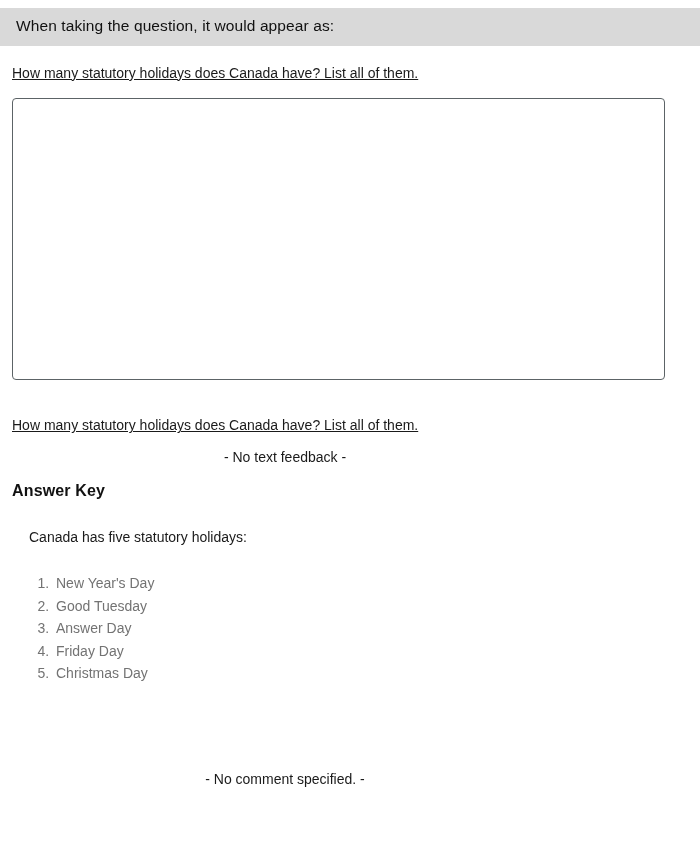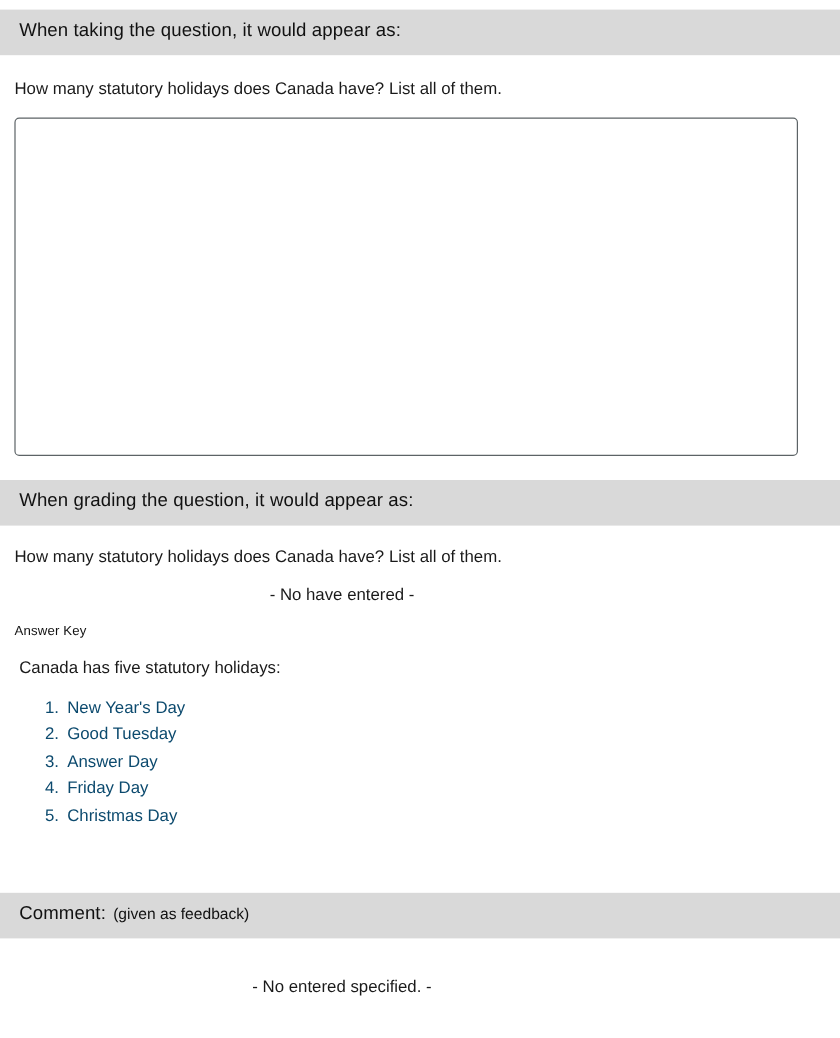--- a/index.html
+++ b/index.html
@@ -51,20 +51,21 @@
   .block {
     padding: 0 12px;
     box-sizing: border-box;
   }
 
   .question-text {
     font-size: 14px;
     line-height: 1.35;
     color: #1a1a1a;
     margin: 0;
+    text-decoration: underline;
   }
 
   
   .taking-section .question-text {
     padding-top: 18px;
   }
 
   .answer-textarea {
     margin-top: 16px;
     width: 653px;
@@ -90,46 +91,46 @@
   .empty-note {
     font-size: 14px;
     color: #1a1a1a;
     text-align: center;
     margin: 0;
     padding-top: 14px;
     padding-right: 130px;
   }
 
   .answer-key-label {
-    font-size: 11px;
-    font-weight: normal;
+    font-size: 16px;
+    font-weight: bold;
     color: #111111;
     margin: 0;
     padding-top: 17px;
     letter-spacing: 0.15px;
   }
 
   .answer-key-intro {
     font-size: 14px;
     color: #1a1a1a;
-    margin: 4px;
+    margin: 17px;
     padding-top: 12px;
   }
 
   .answer-key-list {
     margin: 0;
     padding-top: 10px;
     padding-left: 41px;
     list-style-position: outside;
     list-style-type: decimal;
   }
   .answer-key-list li {
     font-size: 14px;
     line-height: 22.5px;
-    color: #0c4a6e;
+    color: #737373;
     padding-left: 3px;
   }
 
   .gap-after-key {
     height: 54px;
   }
 
   
   .comment-note {
     font-size: 14px;
@@ -161,28 +162,25 @@
       <p class="question-text">How many statutory holidays does Canada have? List all of them.</p>
 
       <textarea class="answer-textarea" placeholder="" style=""></textarea>
     </div>
   </div>
 
   <div class="spacer-between"></div>
 
   <div class="grading-section">
 
-    <div class="section-bar">
-      <span class="section-bar-title">When grading the question, it would appear as:</span>
-    </div>
 
     <div class="block">
       <p class="question-text">How many statutory holidays does Canada have? List all of them.</p>
 
-      <p class="empty-note">- No have entered -</p>
+      <p class="empty-note">- No text feedback -</p>
 
       <p class="answer-key-label">Answer Key</p>
 
       <p class="answer-key-intro">Canada has five statutory holidays:</p>
 
       <ol class="answer-key-list">
         <li>New Year's Day</li>
         <li>Good Tuesday</li>
         <li>Answer Day</li>
         <li>Friday Day</li>
@@ -190,23 +188,19 @@
       </ol>
 
       <div class="gap-after-key"></div>
     </div>
   </div>
 
   <div class="spacer-before-comment"></div>
 
   <div class="comment-section">
 
-    <div class="section-bar">
-      <span class="section-bar-title">Comment:</span>
-      <span class="section-bar-sub">(given as feedback)</span>
-    </div>
 
     <div class="block">
-      <p class="comment-note">- No entered specified. -</p>
+      <p class="comment-note">- No comment specified. -</p>
     </div>
   </div>
 
 </div>
 
 </body></html>

